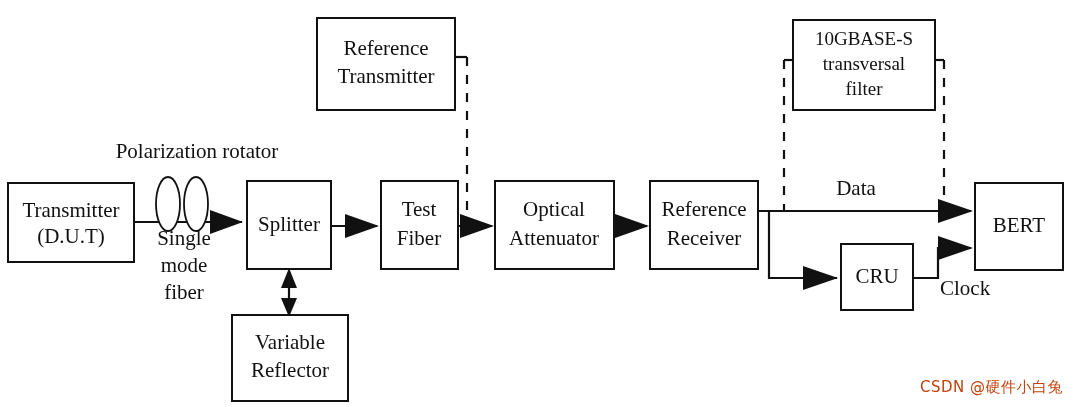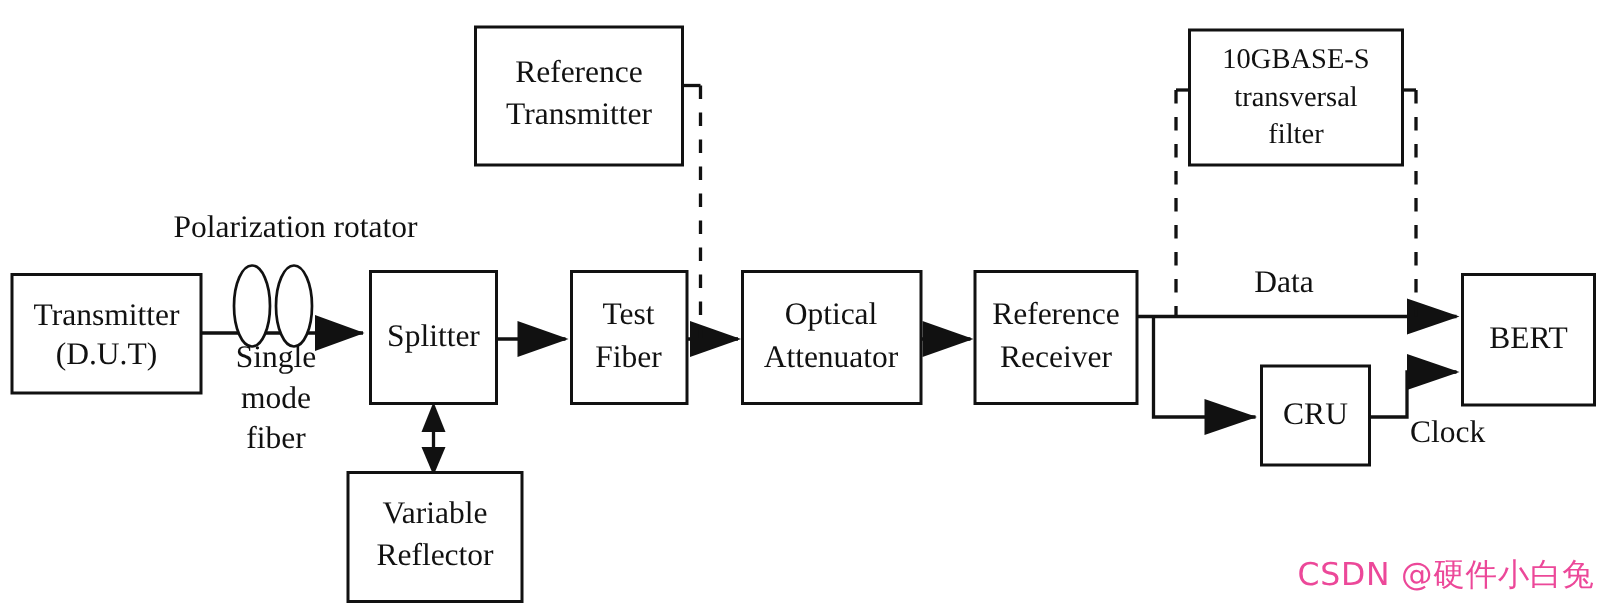--- a/index.html
+++ b/index.html
@@ -14,22 +14,22 @@
   .wire-dashed{stroke:#111111;stroke-width:2.2;fill:none;stroke-dasharray:9 9;}
   .rotator-loop{fill:#ffffff;stroke:#111111;stroke-width:1.8;}
   .arrow-head{fill:#111111;stroke:none;}
   text{fill:#111111;font-family:"Liberation Serif", serif;}
   .box-label{font-size:21px;text-anchor:middle;dominant-baseline:middle;}
   .box-label-sm{font-size:19px;text-anchor:middle;dominant-baseline:middle;}
   .free-label{font-size:21px;text-anchor:middle;dominant-baseline:middle;}
   .free-label-left{font-size:21px;text-anchor:start;dominant-baseline:middle;}
   .watermark{
     position:absolute;right:14px;bottom:10px;
-    font-family:"DejaVu Sans", sans-serif;font-size:21px;
-    color:#ec4899;letter-spacing:.5px;white-space:nowrap;user-select:none;text-align:right;
+    font-family:"DejaVu Sans", sans-serif;font-size:15px;
+    color:#c2410c;letter-spacing:.5px;white-space:nowrap;user-select:none;text-align:right;
   }
 </style>
 </head>
 <body>
 
 <div id="diagram-root">
 
   <svg id="schematic" viewBox="0 0 1077 407">
 
     <g>

